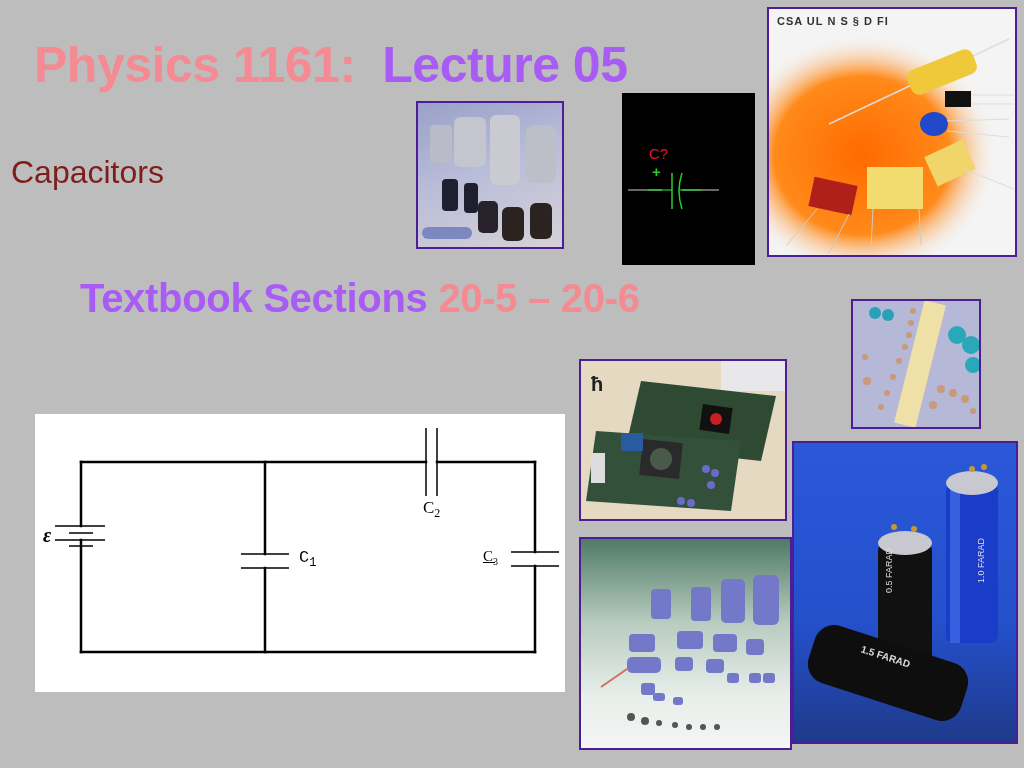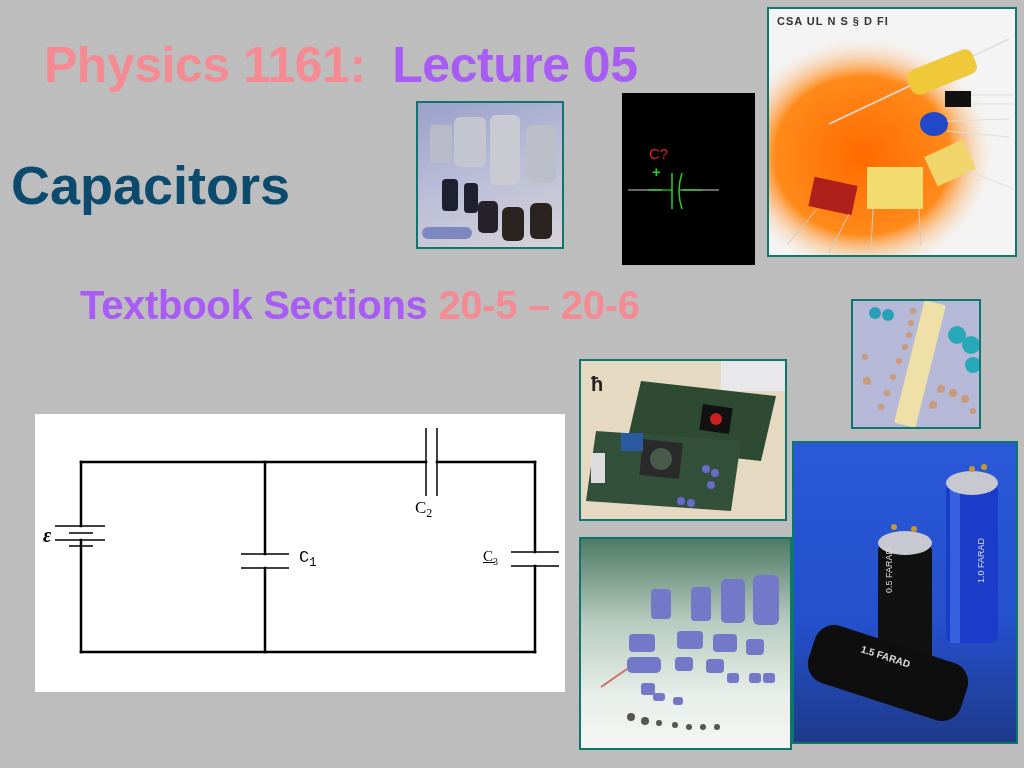--- a/index.html
+++ b/index.html
@@ -1,26 +1,26 @@
 <!DOCTYPE html>
 <html><head>
 <meta charset="utf-8">
 <style>
   html, body { margin:0; padding:0; }
   body {
     width:1024px; height:768px; background:#bdbdbd; position:relative; overflow:hidden;
     font-family:"Liberation Sans", sans-serif;
   }
   .abs { position:absolute; }
-  .title { left:44px; top:36px; font-size:50px; font-weight:bold; letter-spacing:-0.5px; white-space:nowrap;text-align:right; }
-  .subtitle { left:11px; top:154px; font-size:54px; font-weight:bold; color:#0c4a6e; white-space:nowrap; }
-  .sections { left:80px; top:283px; font-size:40px; font-weight:bold; white-space:nowrap; letter-spacing:-0.3px; }
+  .title { left:34px; top:36px; font-size:50px; font-weight:bold; letter-spacing:-0.5px; white-space:nowrap;text-align:right; }
+  .subtitle { left:11px; top:154px; font-size:32px; font-weight:normal; color:#7f1d1d; white-space:nowrap; }
+  .sections { left:80px; top:276px; font-size:40px; font-weight:bold; white-space:nowrap; letter-spacing:-0.3px; }
   .pink { color:#f58a93; }
   .purple { color:#a85cf5; }
-  .photo { border:2px solid #0f766e; box-sizing:border-box; overflow:hidden; }
+  .photo { border:2px solid #4c1d95; box-sizing:border-box; overflow:hidden; }
   .circuit { left:35px; top:414px; width:530px; height:278px; background:#fff; }
 </style>
 </head>
 <body>
 
 <div class="abs title">
   <span class="pink">Physics 1161:</span>&nbsp;
   <span class="purple">Lecture 05</span>
 </div>
 
@@ -223,19 +223,19 @@
       <line x1="402" y1="14" x2="402" y2="82"></line>
 
       <line x1="476" y1="138" x2="524" y2="138"></line>
       <line x1="476" y1="152" x2="524" y2="152"></line>
     </g>
   </svg>
   <div class="abs" style="left:8px; top:110px; font-family:'Liberation Serif', serif; font-style:italic; font-weight:bold; font-size:20px;">ε</div>
   <div class="abs" style="left:264px; top:134px; font-family:Liberation Mono, monospace; font-size:17px;">
     <span>C</span><sub style="font-size:12px;">1</sub>
   </div>
-  <div class="abs" style="left:380px; top:84px; font-family:'Liberation Serif', serif; font-size:17px;">
+  <div class="abs" style="left:388px; top:84px; font-family:'Liberation Serif', serif; font-size:17px;">
     <span>C</span><sub style="font-size:12px;">2</sub>
   </div>
   <div class="abs" style="left:448px; top:134px; font-family:'Liberation Serif', serif; font-size:15px;text-decoration:underline;">
     <span>C</span><sub style="font-size:10px;">3</sub>
   </div>
 </div>
 
 </body></html>

